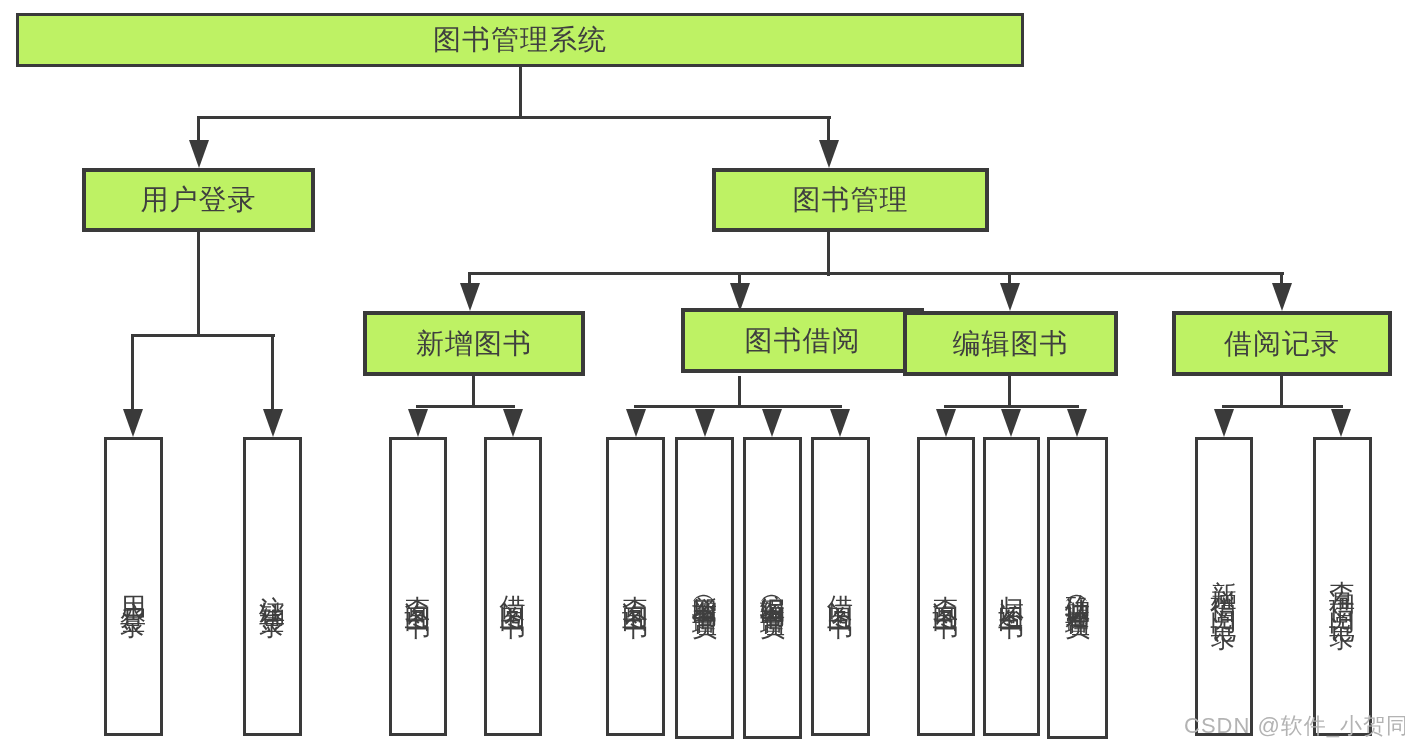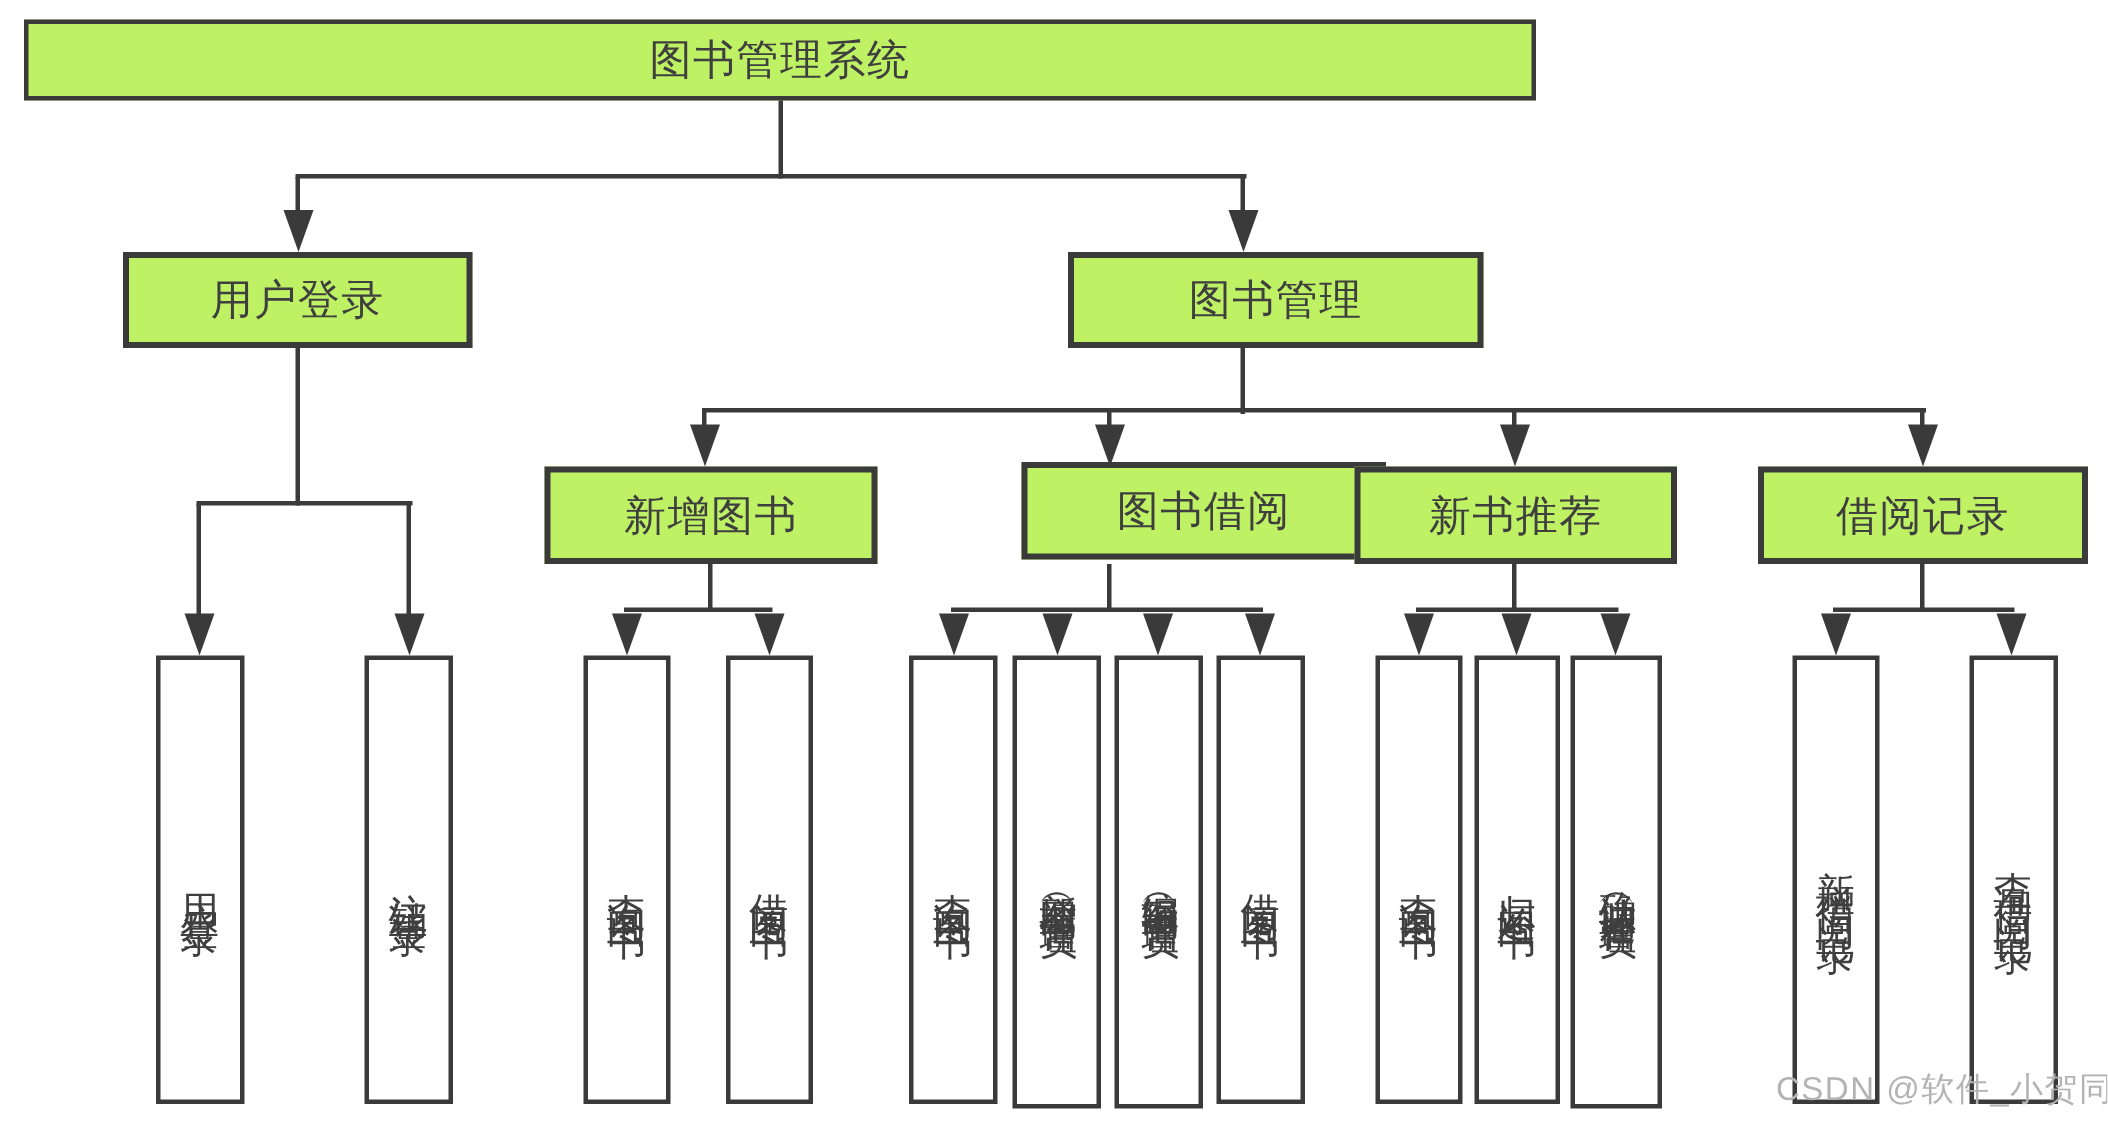--- a/index.html
+++ b/index.html
@@ -103,21 +103,21 @@
   <div class="arrow" style="left:1000px;top:283px;"></div>
   <div class="arrow" style="left:1272px;top:283px;"></div>
 
   <div class="box thick" style="left:363px;top:311px;width:222px;height:65px;">
     <span class="node-label">新增图书</span>
   </div>
   <div class="box thick" style="left:633px;top:308px;width:243px;height:65px;margin-left:48px;">
     <span class="node-label">图书借阅</span>
   </div>
   <div class="box thick" style="left:903px;top:311px;width:215px;height:65px;">
-    <span class="node-label">新书推荐</span>
+    <span class="node-label">编辑图书</span>
   </div>
   <div class="box thick" style="left:1172px;top:311px;width:220px;height:65px;">
     <span class="node-label">借阅记录</span>
   </div>
 
   <div class="vline" style="left:472px;top:376px;height:32px;"></div>
   <div class="hline" style="left:416px;top:405px;width:99px;"></div>
   <div class="arrow" style="left:408px;top:409px;"></div>
   <div class="arrow" style="left:503px;top:409px;"></div>
 

